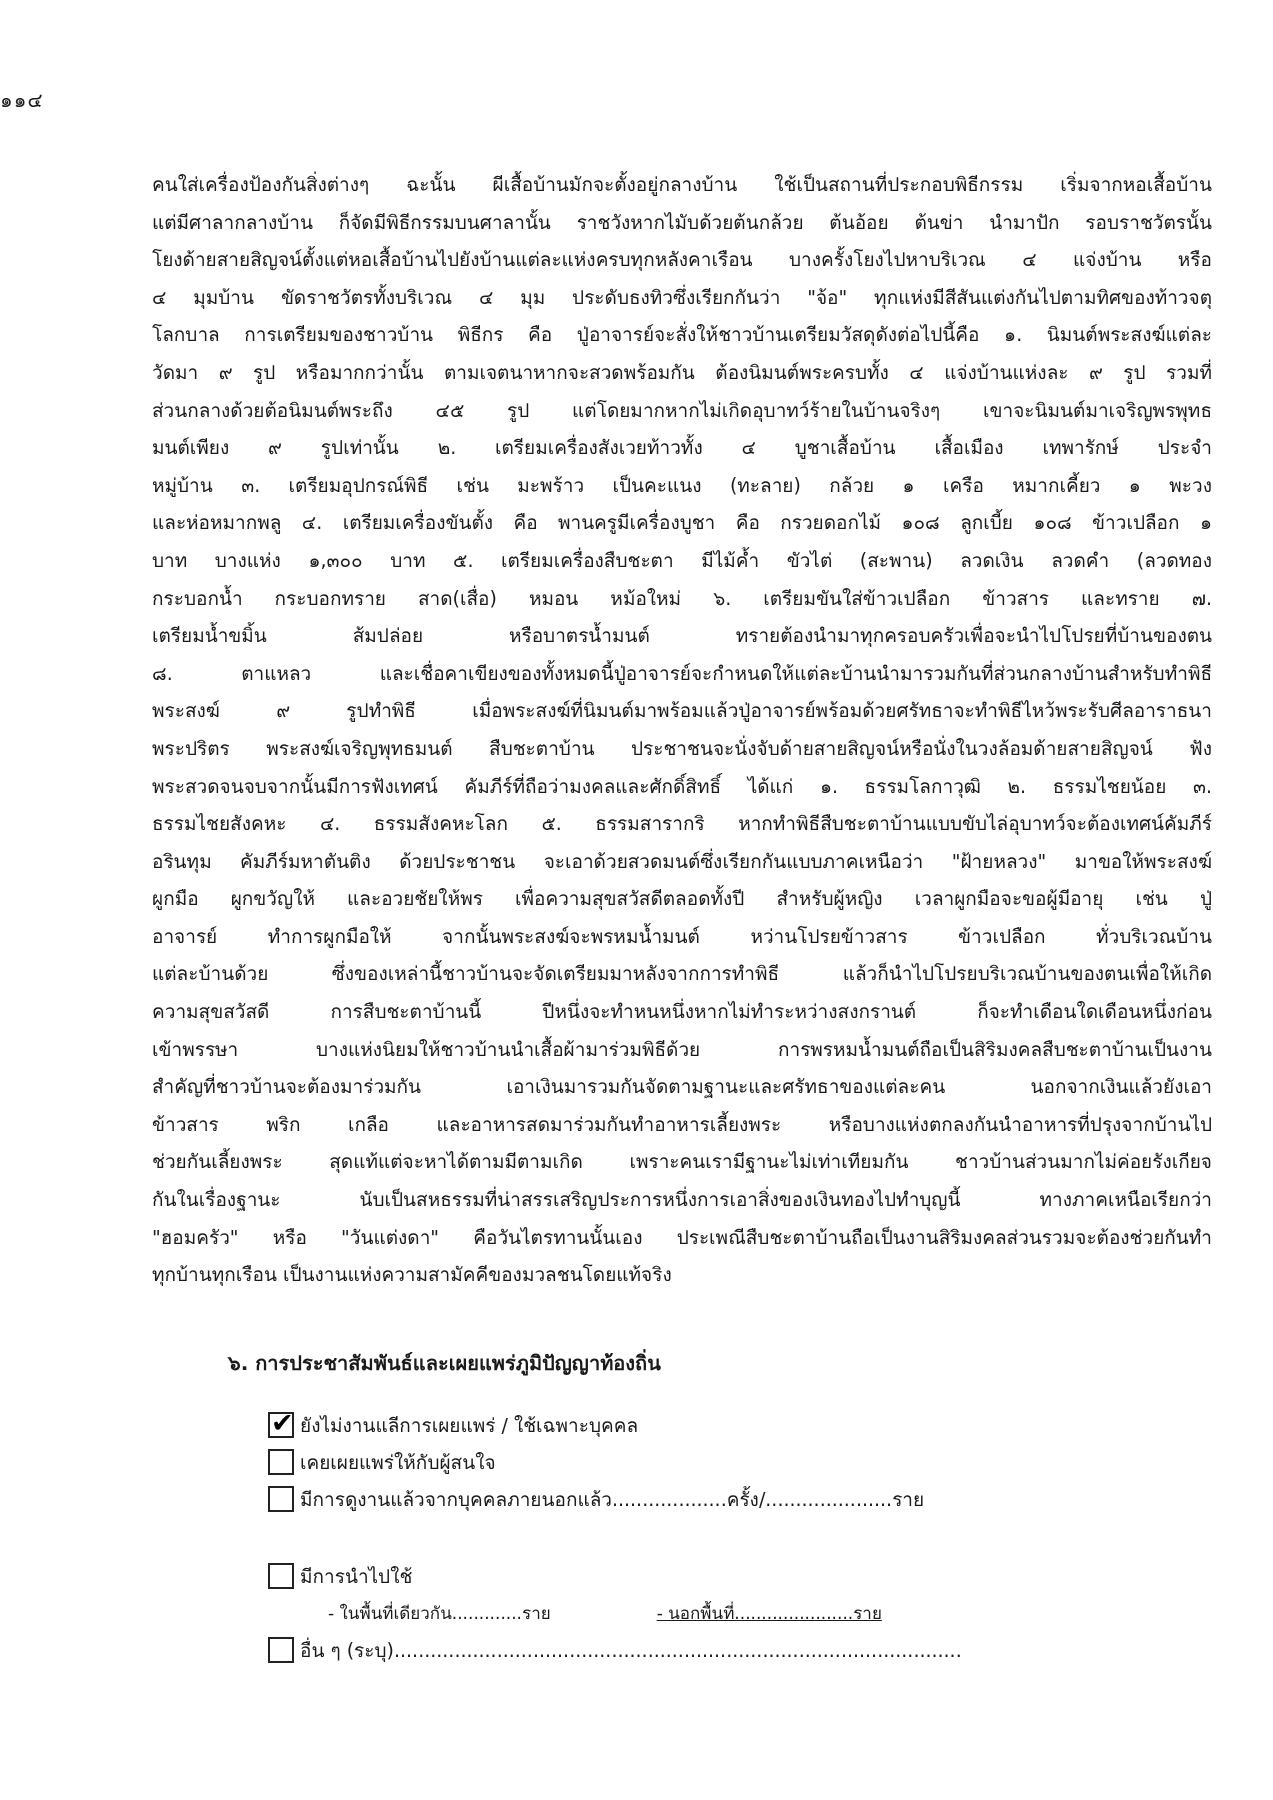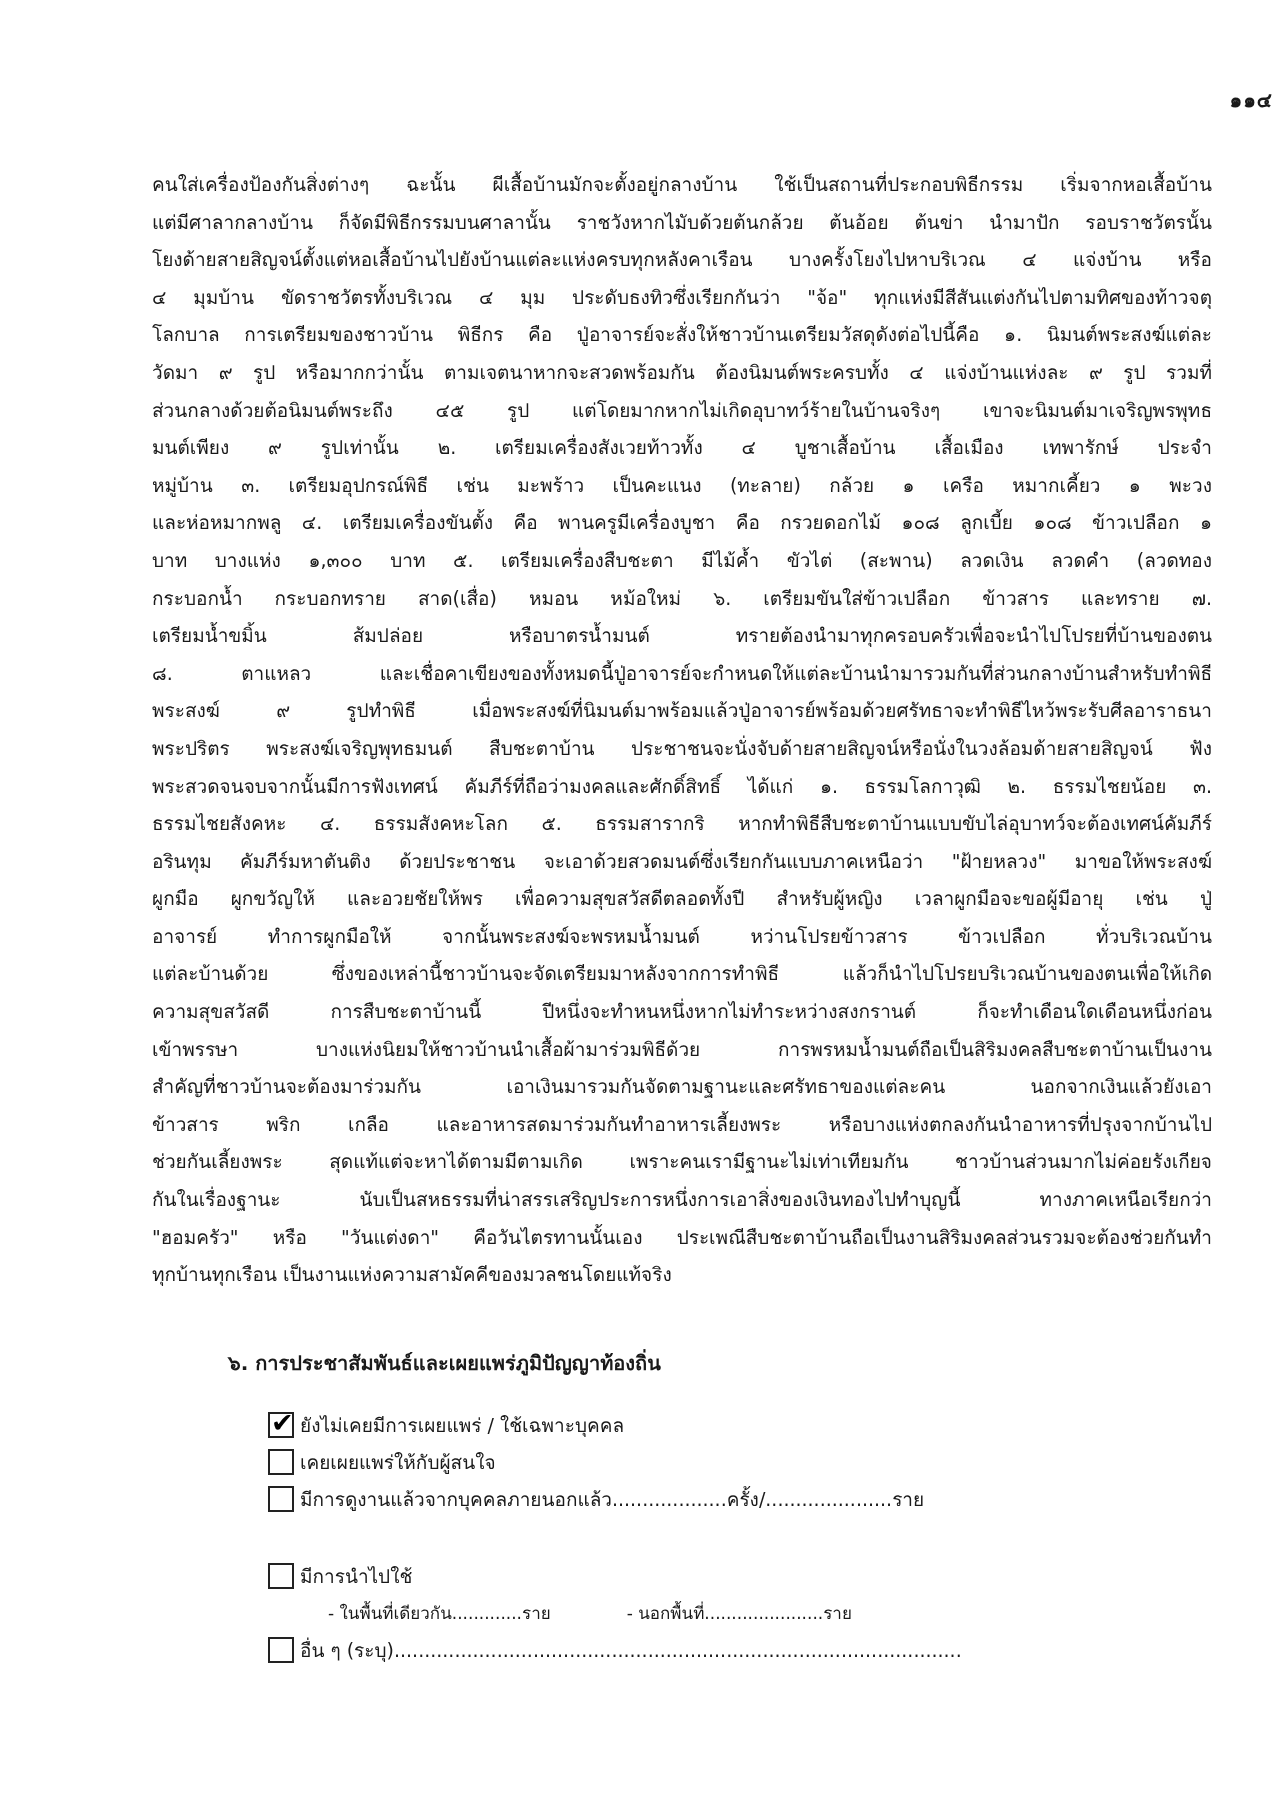--- a/index.html
+++ b/index.html
@@ -2,22 +2,22 @@
 <html><head>
 <meta charset="utf-8">
 <style>
   html, body { margin: 0; padding: 0; background: #ffffff; }
   body {
     width: 1273px; height: 1800px; position: relative; overflow: hidden;
     font-family: "DejaVu Sans", "Liberation Sans", sans-serif;
     color: #1a1a1a;
   }
   .page-number {
-    position: absolute; top: 84px; left: 0; width: 1273px; text-align: right;
-    font-size: 20px; font-weight: bold; letter-spacing: 1px;
+    position: absolute; top: 84px; left: 0; width: 1273px; text-align: left;
+    font-size: 20px; font-weight: normal; letter-spacing: 1px;
   }
   .body-text {
     position: absolute; left: 152px; top: 166px; width: 1060px;
   }
   .line {
     display: block; height: 37.6px; line-height: 37.6px;
     font-size: 19px; white-space: nowrap; text-align: justify;
     text-align-last: justify; overflow: visible;
   }
   .line.last { text-align-last: left; }
@@ -29,21 +29,21 @@
   .opt-row { display: flex; align-items: center; height: 37px; font-size: 19px; }
   .checkbox {
     width: 26px; height: 26px; border: 2px solid #222; box-sizing: border-box;
     margin-right: 6px; position: relative; flex: 0 0 auto; background: #fff;
   }
   .checkbox .tick {
     position: absolute; left: 1px; top: -6px; font-size: 27px; font-weight: bold;
     line-height: 30px; color: #000;
   }
   .sub-row { height: 37px; display: flex; align-items: center; font-size: 17px; padding-left: 60px; }
-  .sub-row .sub-b { margin-left: 76px; }
+  .sub-row .sub-b { margin-left: 106px; text-decoration: underline; }
   .gap { height: 40px; }
 </style>
 </head>
 <body>
 
 <div class="page-number">๑๑๔</div>
 
 <div class="body-text" id="body-lines">
     <span class="line">คนใส่เครื่องป้องกันสิ่งต่างๆ ฉะนั้น ผีเสื้อบ้านมักจะตั้งอยู่กลางบ้าน ใช้เป็นสถานที่ประกอบพิธีกรรม เริ่มจากหอเสื้อบ้าน</span>
     <span class="line">แต่มีศาลากลางบ้าน ก็จัดมีพิธีกรรมบนศาลานั้น ราชวังหากไมับด้วยต้นกล้วย ต้นอ้อย ต้นข่า นำมาปัก รอบราชวัตรนั้น</span>
@@ -77,21 +77,21 @@
     <span class="line last">ทุกบ้านทุกเรือน เป็นงานแห่งความสามัคคีของมวลชนโดยแท้จริง</span>
   </div>
 
 <div class="section-heading">๖. การประชาสัมพันธ์และเผยแพร่ภูมิปัญญาท้องถิ่น</div>
 
 <div class="options">
   <div class="opt-row">
     <span class="checkbox">
         <span class="tick">✔</span>
       </span>
-    <span>ยังไม่เคยมีการเผยแพร่ / ใช้เฉพาะบุคคล</span>
+    <span>ยังไม่งานแลีการเผยแพร่ / ใช้เฉพาะบุคคล</span>
   </div>
   <div class="opt-row">
     <span class="checkbox"></span>
     <span>เคยเผยแพร่ให้กับผู้สนใจ</span>
   </div>
   <div class="opt-row">
     <span class="checkbox"></span>
     <span>มีการดูงานแล้วจากบุคคลภายนอกแล้ว...................ครั้ง/.....................ราย</span>
   </div>
   <div class="gap"></div>

